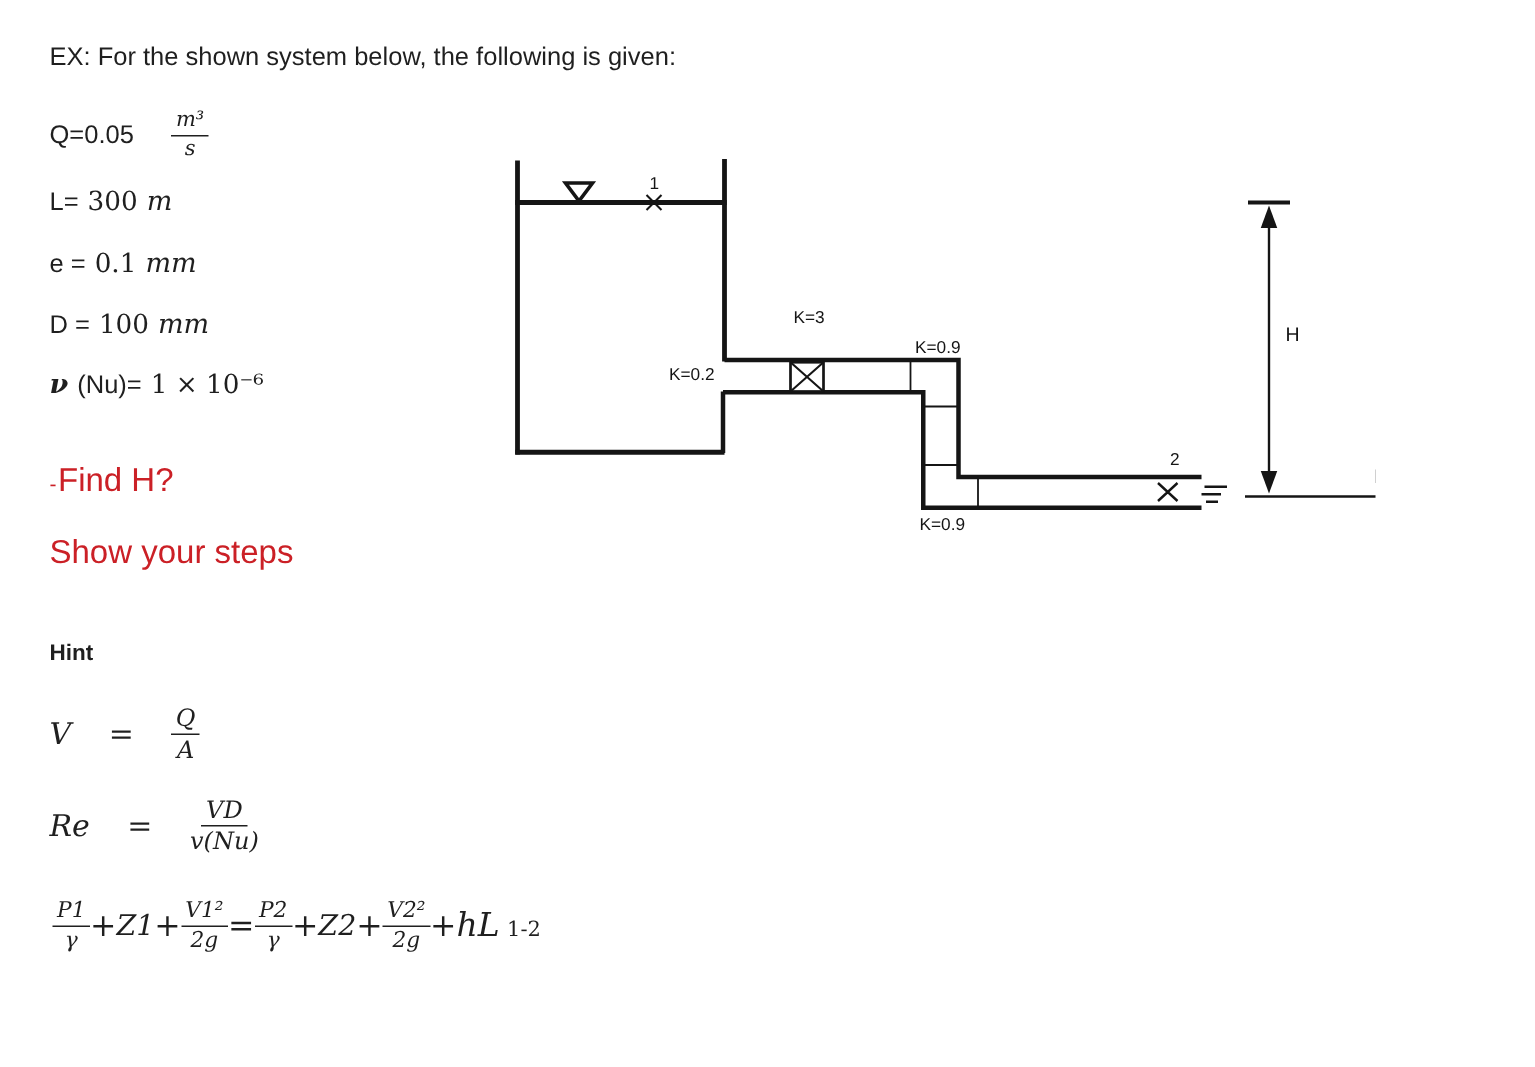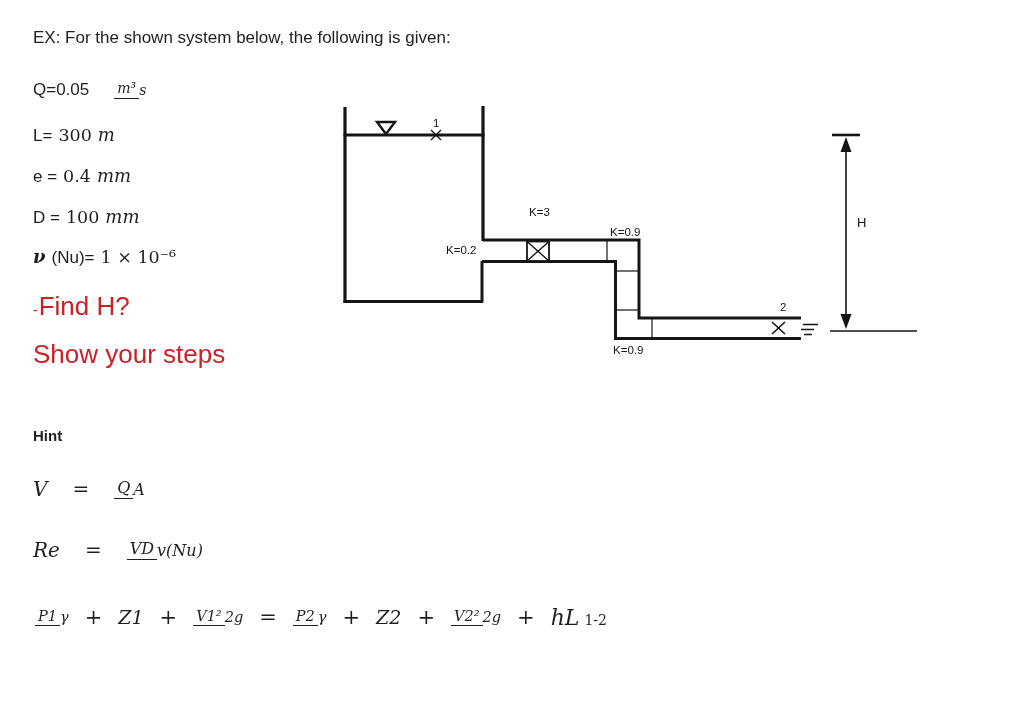--- a/index.html
+++ b/index.html
@@ -10,28 +10,28 @@
   .abs{position:absolute;}
   .sans{font-family:"Liberation Sans",sans-serif;}
   .math{font-family:"DejaVu Serif",serif;font-style:italic;}
   .mathu{font-family:"DejaVu Serif",serif;font-style:normal;}
   .row{position:absolute;display:flex;align-items:baseline;gap:6px;white-space:nowrap;}
   .rowc{position:absolute;display:flex;align-items:center;gap:25px;white-space:nowrap;}
   .title{font-size:17px;}
   .g17{font-size:17px;}
   .gv{font-size:17.5px;}
   .gu{font-size:18px;}
-  .frac{display:inline-flex;flex-direction:row;align-items:center;line-height:1.12;}
+  .frac{display:inline-flex;flex-direction:column;align-items:center;line-height:1.12;}
   .frac .num{border-bottom:1.4px solid #1f1f1f;padding:0 3px 1px 3px;}
   .frac .den{padding-top:1px;}
   .f14{font-size:14px;}
   .f16{font-size:16px;}
   .f145{font-size:14.5px;}
   .red{color:#CB2026;}
-  .find{font-size:26px;}
+  .find{font-size:22px;margin-top:16px;}
   .find-dash{font-size:14px;}
   .hint-label{font-size:15px;}
   .eq-lhs{font-size:20px;}
   .eq-op{font-size:20px;}
   .en-op{font-size:21px;}
   .en-term{font-size:19px;}
   .hl-group{display:inline-flex;align-items:baseline;gap:5px;}
   .hl{font-size:22px;}
   .hl-sub{font-size:14px;}
   .dlabel{font-size:11.5px;color:#151515;}
@@ -54,21 +54,21 @@
   </div>
 
   <div class="row" style="left:33px;top:124px;">
     <span class="sans g17">L=</span>
     <span class="mathu gv">300</span>
     <span class="math gu">m</span>
   </div>
 
   <div class="row" style="left:33px;top:165px;">
     <span class="sans g17">e =</span>
-    <span class="mathu gv">0.4</span>
+    <span class="mathu gv">0.1</span>
     <span class="math gu">mm</span>
   </div>
 
   <div class="row" style="left:33px;top:206px;">
     <span class="sans g17">D =</span>
     <span class="mathu gv">100</span>
     <span class="math gu">mm</span>
   </div>
 
   <div class="row" style="left:33px;top:246px;">
@@ -96,21 +96,21 @@
 
   <div class="rowc" style="left:33px;top:526px;height:48px;text-align:right;">
     <span class="math eq-lhs">Re</span>
     <span class="mathu eq-op">=</span>
     <span class="frac math f16">
       <span class="num">VD</span>
       <span class="den">v(Nu)</span>
     </span>
   </div>
 
-  <div class="rowc" style="left:35px;top:594px;height:46px;gap:16px;">
+  <div class="rowc" style="left:35px;top:594px;height:46px;gap:0;">
     <span class="frac math f145">
       <span class="num">P1</span>
       <span class="den">γ</span>
     </span>
     <span class="mathu en-op">+</span>
     <span class="math en-term">Z1</span>
     <span class="mathu en-op">+</span>
     <span class="frac math f145">
       <span class="num">V1²</span>
       <span class="den">2g</span>

